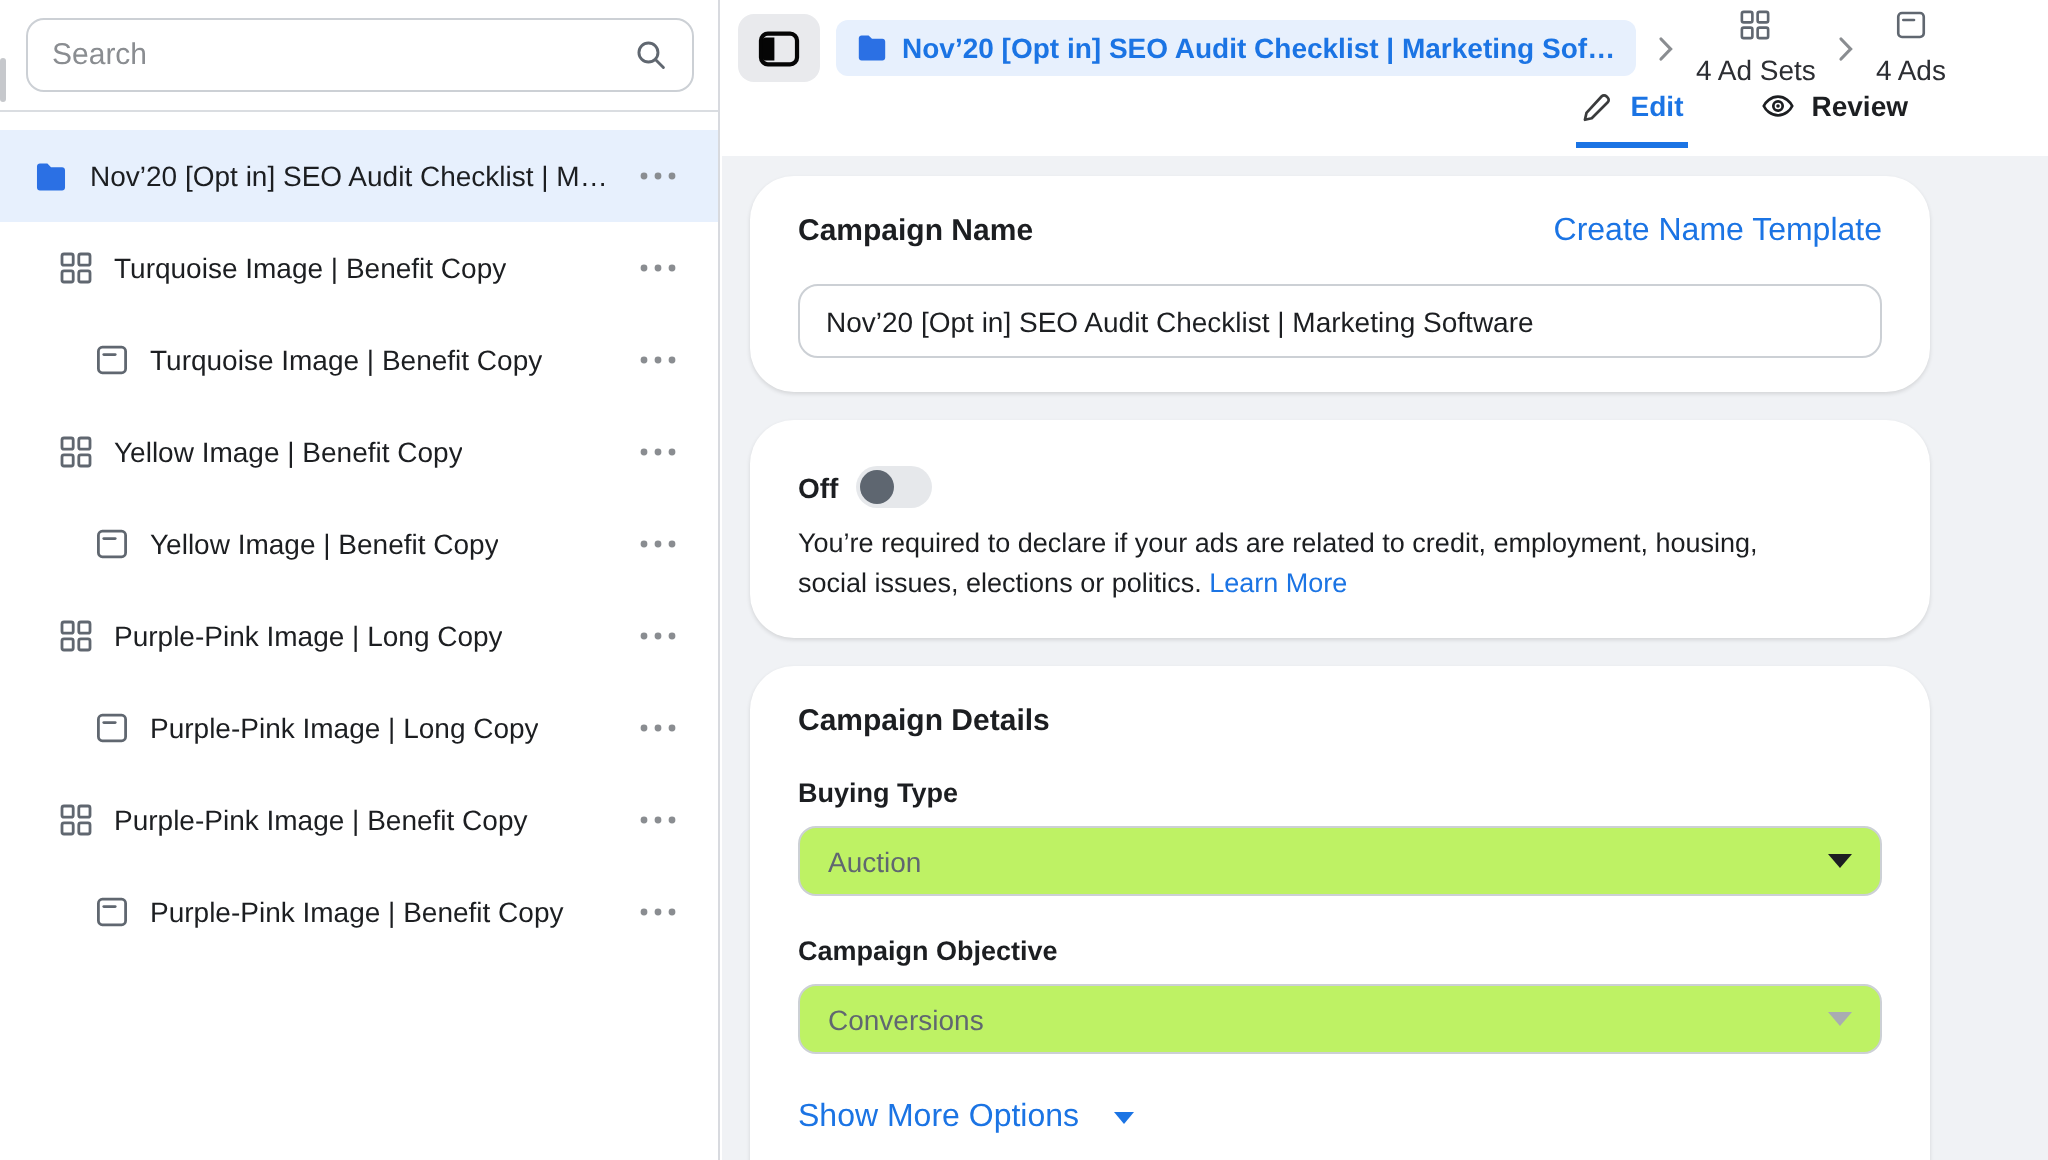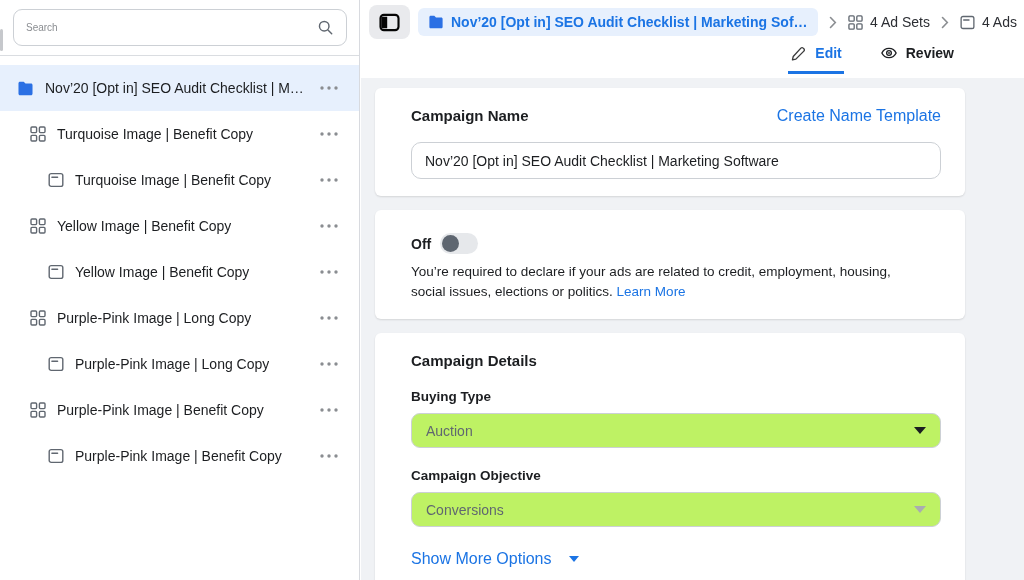--- a/index.html
+++ b/index.html
@@ -10,21 +10,21 @@
     -webkit-font-smoothing:antialiased;
   }
   svg { display:block; }
 
   
   .sidebar { position:absolute; left:0; top:0; width:360px; height:580px;
     background:#fff; border-right:1px solid #d8dadf; }
   .search-row { height:56px; border-bottom:1px solid #dadde1; padding:9px 12px 0 13px; }
   .search-box { height:37px; border:1px solid #ccd0d5; border-radius:9px;
     display:flex; align-items:center; padding:0 12px; background:#fff; }
-  .search-box input { flex:1; border:none; outline:none; font-size:10px;
+  .search-box input { flex:1; border:none; outline:none; font-size:15px;
     font-family:inherit; color:#1c1e21; background:transparent; }
   .search-box input::placeholder { color:#8a8d91; }
   .left-scroll-sliver { position:absolute; left:0; top:29px; width:3px; height:22px;
     background:#c6c8cc; border-radius:2px; }
   .tree { padding-top:9px; }
   .srow { height:46px; display:flex; align-items:center; cursor:pointer; position:relative; }
   .srow.active { background:#e7f0fd; }
   .srow .row-icon { flex:0 0 auto; display:flex; }
   .srow .row-label { margin-left:11px; font-size:14px; color:#1c1e21;
     white-space:nowrap; overflow:hidden; text-overflow:ellipsis; max-width:262px; }
@@ -40,33 +40,33 @@
   .main { position:absolute; left:361px; top:0; width:663px; height:580px; }
   .main-header { position:relative; height:78px; background:#fff; }
   .header-row1 { display:flex; align-items:center; padding-top:5px; padding-left:8px; }
   .panel-btn { width:41px; height:34px; border-radius:8px; background:#e9eaed;
     display:flex; align-items:center; justify-content:center; cursor:pointer; border:none; }
   .crumb-pill { margin-left:8px; height:28px; background:#e7f0fd; border-radius:6px;
     display:flex; align-items:center; gap:7px; padding:0 10px; cursor:pointer; max-width:400px; }
   .crumb-pill .crumb-label { color:#1b74e4; font-size:14px; font-weight:600;
     white-space:nowrap; overflow:hidden; text-overflow:ellipsis; }
   .crumb-sep { margin:0 11px; display:flex; }
-  .crumb-item { display:flex; align-items:center; gap:7px; cursor:pointer; }
+  .crumb-item { display:flex; align-items:center; gap:7px; cursor:pointer;flex-direction:column; }
   .crumb-item .crumb-text { font-size:14px; color:#2c2e33; }
 
   .tabs-row { position:absolute; right:68px; top:42px; display:flex; gap:34px; }
   .tab { display:flex; align-items:center; gap:8px; padding:2px 2px 9px 2px;
     cursor:pointer; font-size:14px; font-weight:600; color:#1c1e21;
     border-bottom:3px solid transparent; }
   .tab.active { color:#1b74e4; border-bottom-color:#1b74e4; }
 
   .content { position:absolute; top:78px; left:0; right:0; bottom:0;
     background:#f0f2f5; padding:10px 59px 0 14px; overflow:hidden; }
-  .card { background:#fff; border-radius:6px; box-shadow:0 1px 2px rgba(0,0,0,.12);
-    padding:19px 24px 17px 36px; margin-bottom:14px; }
+  .card { background:#fff; border-radius:22px; box-shadow:0 1px 2px rgba(0,0,0,.12);
+    padding:19px 24px 17px 24px; margin-bottom:14px; }
   .card-head { display:flex; align-items:flex-start; justify-content:space-between; }
   .card-title { font-size:15px; font-weight:700; color:#1c1e21; }
   .blue-link { color:#1b74e4; font-size:16px; font-weight:500; text-decoration:none; cursor:pointer; }
 
   .name-input { margin-top:17px; height:37px; width:100%; border:1px solid #ccd0d5;
     border-radius:10px; padding:0 13px; font-size:14px; font-family:inherit;
     color:#1c1e21; outline:none; background:#fff; }
 
   .toggle-wrap { display:flex; align-items:center; gap:9px; margin-top:4px; }
   .toggle-state { font-size:14px; font-weight:600; color:#1c1e21; }

